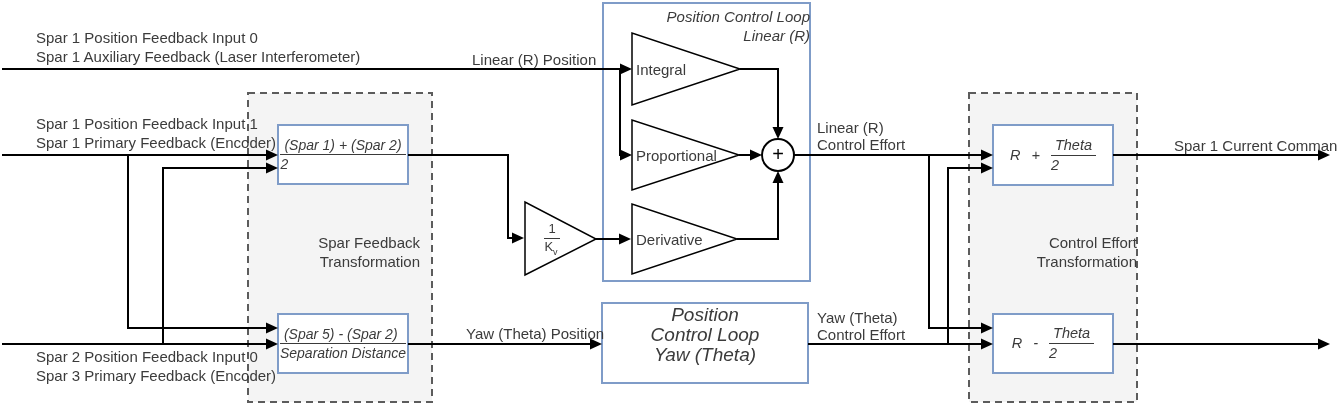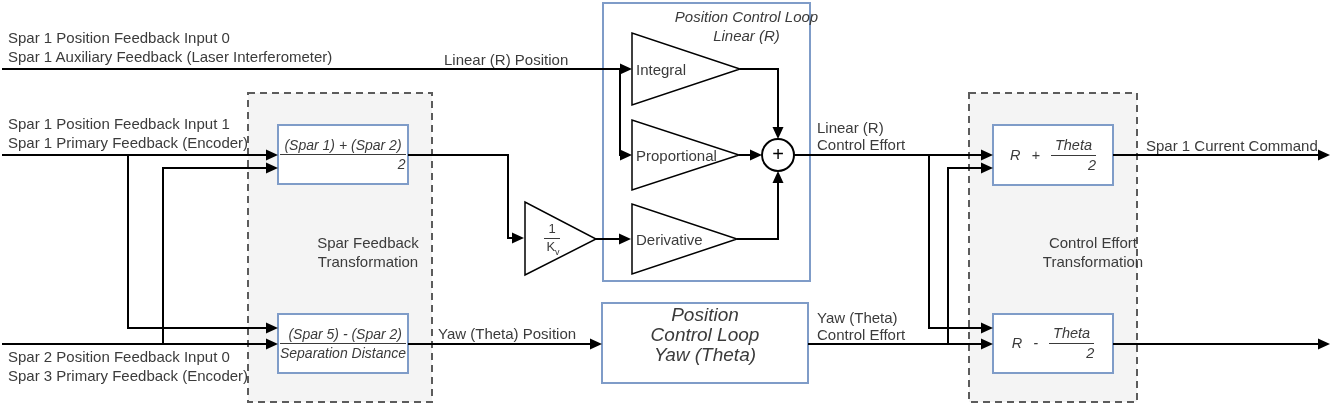--- a/index.html
+++ b/index.html
@@ -1,34 +1,34 @@
 <!DOCTYPE html>
 <html><head>
 <meta charset="utf-8">
 <style>
   html,body{margin:0;padding:0;background:#ffffff;}
   .stage{
     position:relative;width:1338px;height:406px;background:#ffffff;
     font-family:"Liberation Sans",sans-serif;color:#3b3b3b;overflow:hidden;
   }
   .stage svg{position:absolute;left:0;top:0;}
-  .lbl{position:absolute;font-size:15px;line-height:19px;white-space:nowrap;}
+  .lbl{position:absolute;font-size:15px;line-height:19px;white-space:nowrap;margin-left:28px;}
   .lbl2{position:absolute;font-size:15px;line-height:17px;white-space:nowrap;}
   .it{font-style:italic;}
   .boxtxt{position:absolute;display:flex;align-items:center;justify-content:center;
           font-style:italic;font-size:14px;line-height:1.15;white-space:nowrap;}
   .row{display:flex;align-items:center;gap:11px;}
-  .frac{display:inline-block;text-align:right;line-height:1.15;}
+  .frac{display:inline-block;text-align:left;line-height:1.15;}
   .frac .num{display:block;padding:0 4px 1px;border-bottom:1.5px solid #3a3a3a;}
   .frac .den{display:block;padding-top:1px;}
   .gain{font-style:normal;font-size:13px;}
   .gain sub{font-size:9px;}
   .plus{position:absolute;left:766px;top:142px;width:24px;height:24px;
         display:flex;align-items:center;justify-content:center;font-size:20px;font-weight:400;color:#000;}
-  .paneltitle{position:absolute;font-size:15px;line-height:19px;text-align:center;margin-left:40px;}
+  .paneltitle{position:absolute;font-size:15px;line-height:19px;text-align:right;}
   .trilabel{position:absolute;font-size:15px;white-space:nowrap;}
 </style>
 </head>
 <body>
 
 <div class="stage">
 
   <svg width="1338" height="406" viewBox="0 0 1338 406">
 
     <rect x="248" y="93" width="184" height="309" fill="#f4f4f4" stroke="#5c5c5c" stroke-width="2" stroke-dasharray="7 5"></rect>

